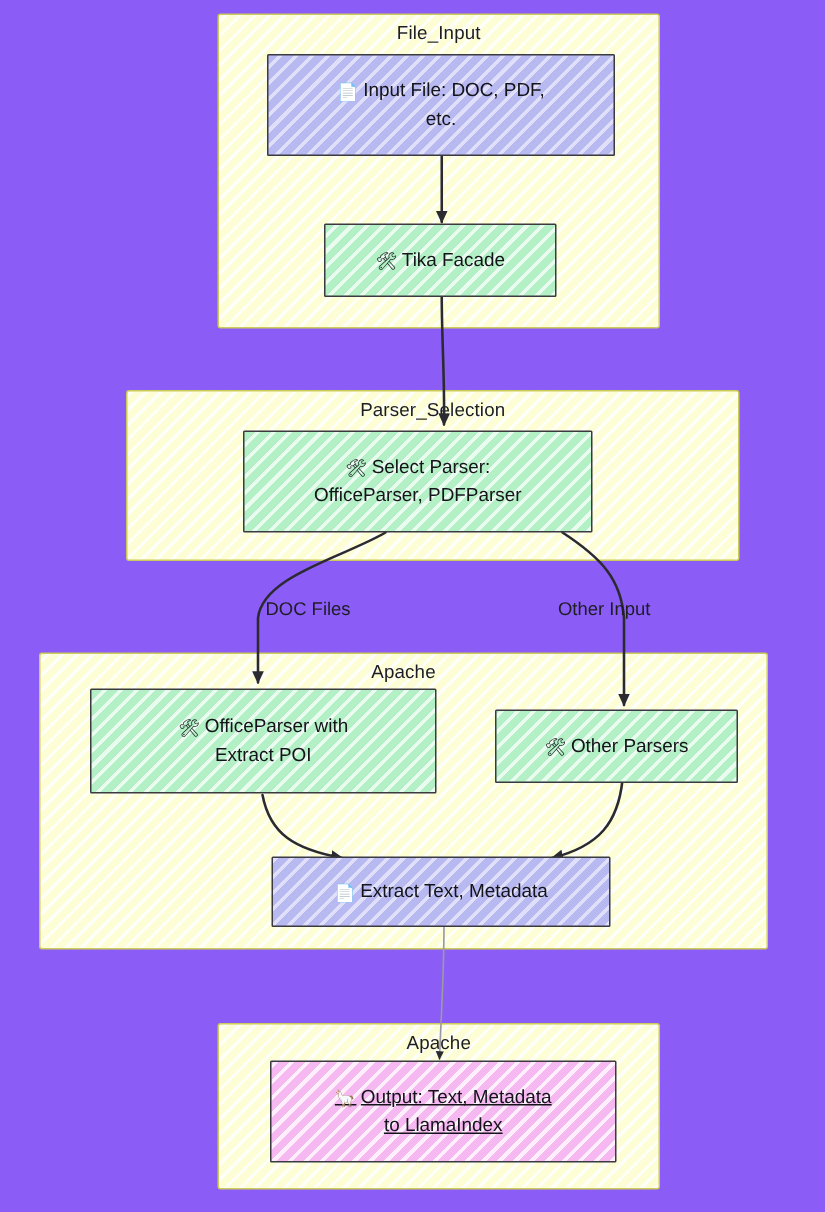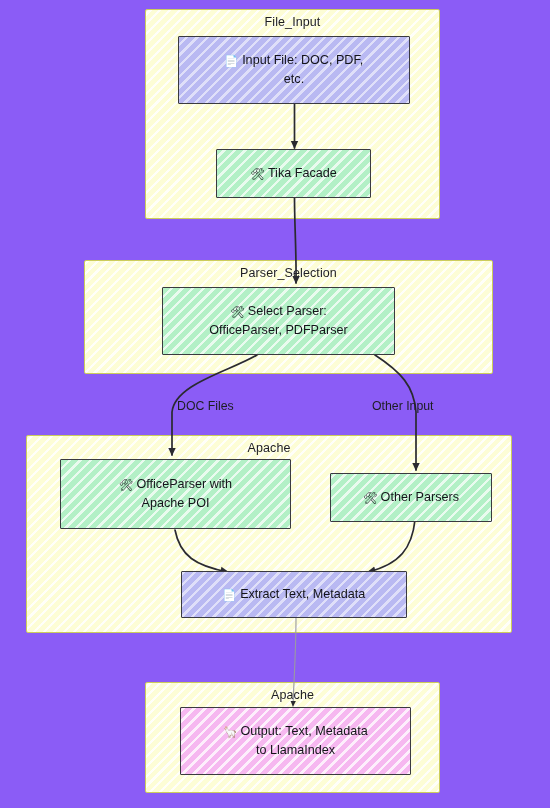--- a/index.html
+++ b/index.html
@@ -91,20 +91,21 @@
   }
   
   .node.pink {
     background-color: #f6b8f0;
     background-image: repeating-linear-gradient(
         -45deg,
         rgba(255,255,255,0.78) 0px,
         rgba(255,255,255,0.78) 2.6px,
         rgba(0,0,0,0) 2.6px,
         rgba(0,0,0,0) 7.6px);
+    text-decoration: underline;
   }
 
   
   svg.edges {
     position: absolute;
     left: 0;
     top: 0;
     width: 550px;
     height: 808px;
     overflow: visible;
@@ -186,21 +187,21 @@
     <span class="label"><span class="ico">🛠</span><span>Tika Facade</span></span>
   </div>
 
   <div class="node green" style="left:162px; top:287px; width:233px; height:68px;">
     <span class="label"><span class="ico">🛠</span><span>Select Parser:
 OfficeParser, PDFParser</span></span>
   </div>
 
   <div class="node green" style="left:60px; top:459px; width:231px; height:70px;">
     <span class="label"><span class="ico">🛠</span><span>OfficeParser with
-Apache POI</span></span>
+Extract POI</span></span>
   </div>
 
   <div class="node purple" style="left:181px; top:571px; width:226px; height:47px;">
     <span class="label"><span class="ico">📄</span><span>Extract Text, Metadata</span></span>
   </div>
 
   <div class="node green" style="left:330px; top:473px; width:162px; height:49px;">
     <span class="label"><span class="ico">🛠</span><span>Other Parsers</span></span>
   </div>
 

